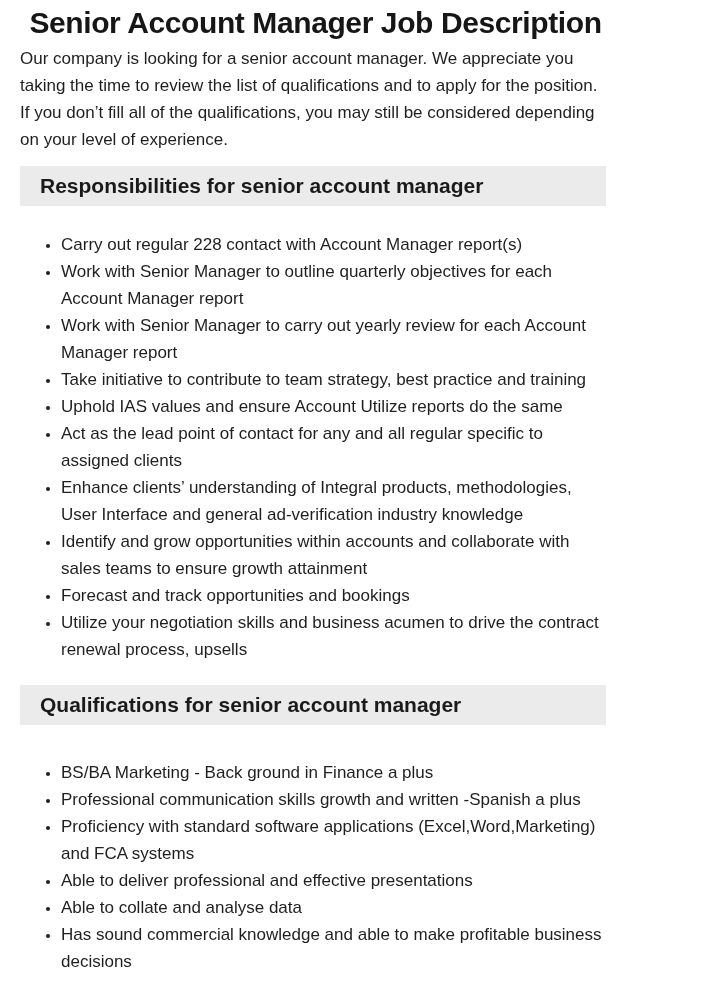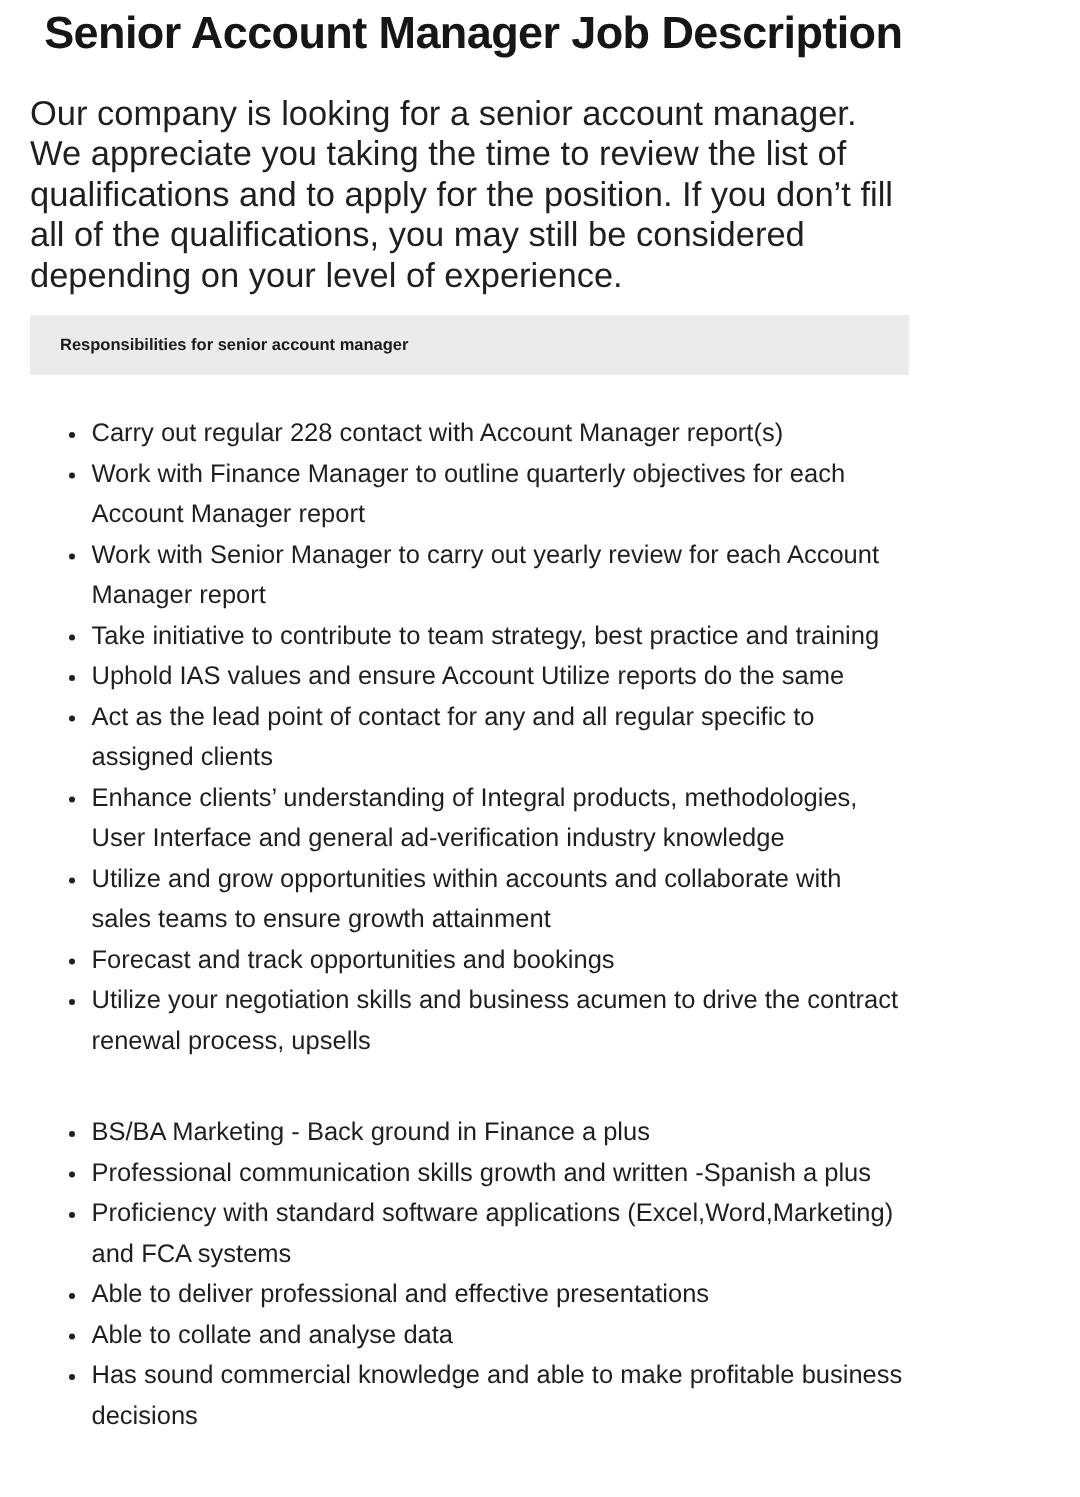--- a/index.html
+++ b/index.html
@@ -23,28 +23,28 @@
     margin: 0;
     padding: 5px 20px 0 20px;
     font-size: 30px;
     line-height: 36px;
     font-weight: 700;
     text-align: center;
     letter-spacing: -0.4px;
     color: #161616;
   }
   p.intro {
-    margin: 21px 24px 0 20px;
-    font-size: 23px;
+    margin: 4px 24px 0 20px;
+    font-size: 17px;
     line-height: 27px;
   }
   .section-heading {
     margin: 13px 25px 0 20px;
     background: #ebebeb;
-    font-size: 11px;
+    font-size: 21px;
     line-height: 22px;
     font-weight: 700;
     padding: 9px 10px 9px 20px;
     color: #1a1a1a;
   }
   ul.bullet-list {
     margin: 25px 28px 0 0;
     padding: 0 0 0 61px;
     font-size: 17px;
     line-height: 27px;
@@ -73,33 +73,34 @@
 <div class="page">
 
   <h1 class="doc-title">Senior Account Manager Job Description</h1>
 
   <p class="intro">Our company is looking for a senior account manager. We appreciate you taking the time to review the list of qualifications and to apply for the position. If you don’t fill all of the qualifications, you may still be considered depending on your level of experience.</p>
 
   <div class="section resp">
     <div class="section-heading">Responsibilities for senior account manager</div>
     <ul class="bullet-list">
         <li>Carry out regular 228 contact with Account Manager report(s)</li>
-        <li>Work with Finance Manager to outline quarterly objectives for each Account Manager report</li>
+        <li>Work with Senior Manager to outline quarterly objectives for each Account Manager report</li>
         <li>Work with Senior Manager to carry out yearly review for each Account Manager report</li>
         <li>Take initiative to contribute to team strategy, best practice and training</li>
         <li>Uphold IAS values and ensure Account Utilize reports do the same</li>
         <li>Act as the lead point of contact for any and all regular specific to assigned clients</li>
         <li>Enhance clients’ understanding of Integral products, methodologies, User Interface and general ad-verification industry knowledge</li>
-        <li>Utilize and grow opportunities within accounts and collaborate with sales teams to ensure growth attainment</li>
+        <li>Identify and grow opportunities within accounts and collaborate with sales teams to ensure growth attainment</li>
         <li>Forecast and track opportunities and bookings</li>
         <li>Utilize your negotiation skills and business acumen to drive the contract renewal process, upsells</li>
       </ul>
   </div>
 
   <div class="section quals">
+    <div class="section-heading">Qualifications for senior account manager</div>
     <ul class="bullet-list">
         <li>BS/BA Marketing - Back ground in Finance a plus</li>
         <li>Professional communication skills growth and written -Spanish a plus</li>
         <li>Proficiency with standard software applications (Excel,Word,Marketing) and FCA systems</li>
         <li>Able to deliver professional and effective presentations</li>
         <li>Able to collate and analyse data</li>
         <li>Has sound commercial knowledge and able to make profitable business decisions</li>
       </ul>
   </div>
 

